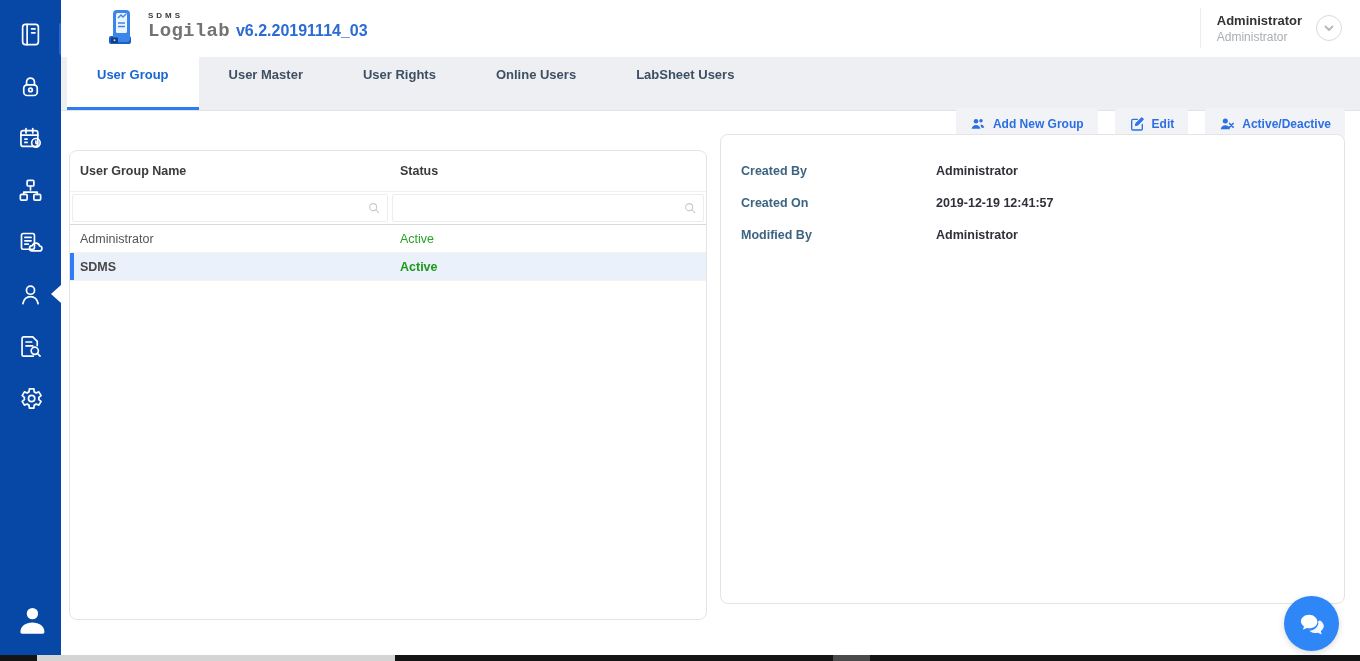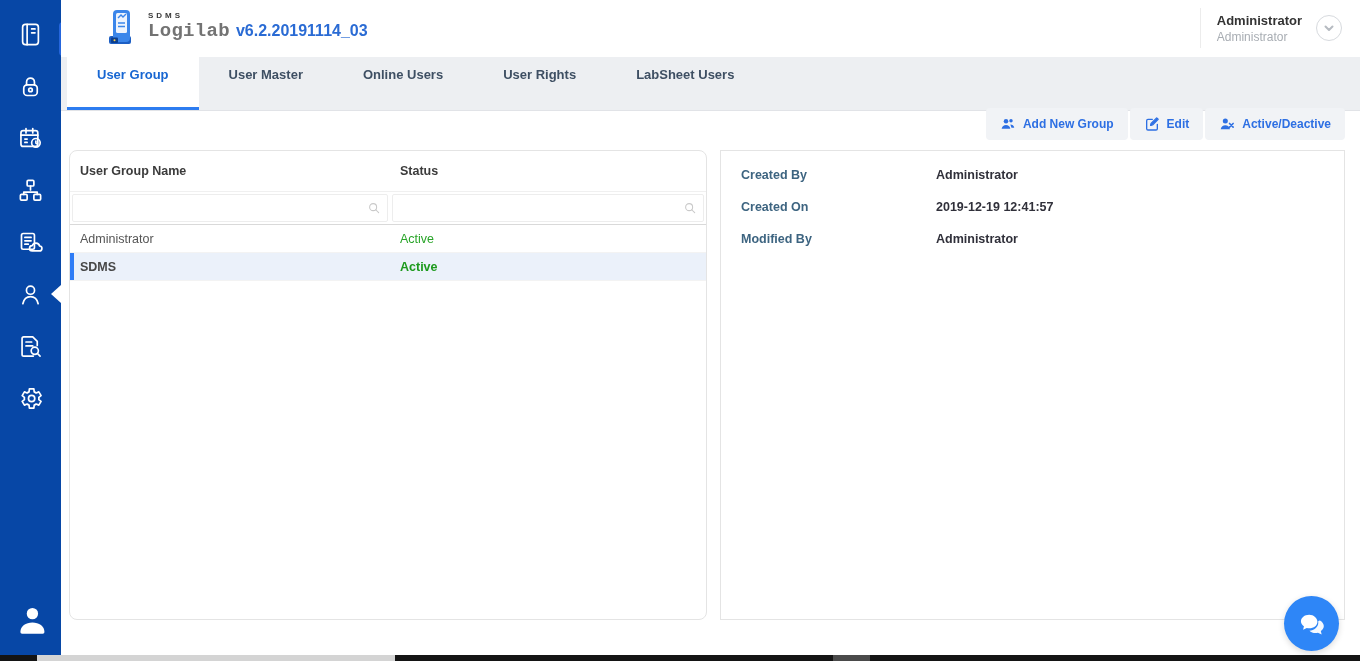--- a/index.html
+++ b/index.html
@@ -38,32 +38,32 @@
   .chev-circle { width:26px; height:26px; border:1px solid #d7dade; border-radius:50%; display:flex; align-items:center; justify-content:center; cursor:pointer; }
   .chev-circle svg { width:12px; height:12px; stroke:#b6bbc1; fill:none; stroke-width:2; stroke-linecap:round; stroke-linejoin:round; }
 
   
   .tabbar { position:absolute; left:61px; top:57px; width:1299px; height:54px; background:#edeff2;
             border-bottom:1px solid #e1e3e7; display:flex; padding-left:6px; }
   .tab { padding:0 30px; line-height:35px; font-size:13px; font-weight:bold; color:#3e4f63; cursor:pointer; }
   .tab.active { background:#fff; color:#1766d2; border-bottom:3px solid #2d7cf0; }
 
   
-  .toolbar { position:absolute; right:15px; top:108px; display:flex; gap:2px;padding-left:41px; }
+  .toolbar { position:absolute; right:15px; top:108px; display:flex; gap:17px;padding-left:41px; }
   .btn { height:32px; background:#f1f3f6; border:none; border-radius:4px; color:#2d6fe3;
          font-family:"Liberation Sans", sans-serif; font-size:12px; font-weight:bold;
          display:flex; align-items:center; gap:7px; padding:0 14px; cursor:pointer; }
   .btn svg { width:16px; height:16px; fill:#2d6fe3; }
   .btn svg.stroked { fill:none; stroke:#2d6fe3; stroke-width:2; stroke-linecap:round; stroke-linejoin:round; }
 
   
   .panel-left  { position:absolute; left:69px;  top:150px; width:638px; height:470px;
                  background:#fff; border:1px solid #e4e4e4; border-radius:8px; overflow:hidden; }
-  .panel-right { position:absolute; left:720px; top:150px; width:625px; height:470px;
-                 background:#fff; border:1px solid #e4e4e4; border-radius:0; padding-top:8px; }
+  .panel-right { position:absolute; left:720px; top:134px; width:625px; height:470px;
+                 background:#fff; border:1px solid #e4e4e4; border-radius:8px; padding-top:20px; }
 
   
   .thead { display:flex; height:41px; align-items:center; border-bottom:1px solid #f0f0f0; }
   .th { font-size:12.5px; font-weight:bold; color:#3b3b3b; padding-left:10px; }
   .c1 { width:320px; } .c2 { flex:1; }
   .filter-row { display:flex; height:33px; border-bottom:1px solid #d9d9d9; }
   .filter-cell { position:relative; padding:2px; }
   .filter-cell input { width:100%; height:100%; border:1px solid #ededed; border-radius:2px; padding:0 26px 0 8px;
                        font-family:"Liberation Sans", sans-serif; font-size:12px; outline:none; }
   .filter-cell svg { position:absolute; right:9px; top:50%; transform:translateY(-50%);
@@ -190,22 +190,22 @@
       <svg viewBox="0 0 12 12">
           <path d="M2.5 4.5 6 8l3.5-3.5"></path>
         </svg>
     </div>
   </div>
 </div>
 
 <div class="tabbar">
   <div class="tab active">User Group</div>
   <div class="tab">User Master</div>
+  <div class="tab">User Rights</div>
   <div class="tab">Online Users</div>
-  <div class="tab">User Rights</div>
   <div class="tab">LabSheet Users</div>
 </div>
 
 <div class="toolbar">
   <button class="btn">
     <svg viewBox="0 0 24 24">
       <circle cx="9" cy="8" r="3.4"></circle>
         <path d="M2.5 19c.7-3.6 3.2-5.4 6.5-5.4s5.8 1.8 6.5 5.4z"></path>
       <circle cx="16.5" cy="7" r="2.6"></circle>
         <path d="M15.5 12.6c3 .1 5.2 1.7 5.9 4.9h-4.2"></path>

